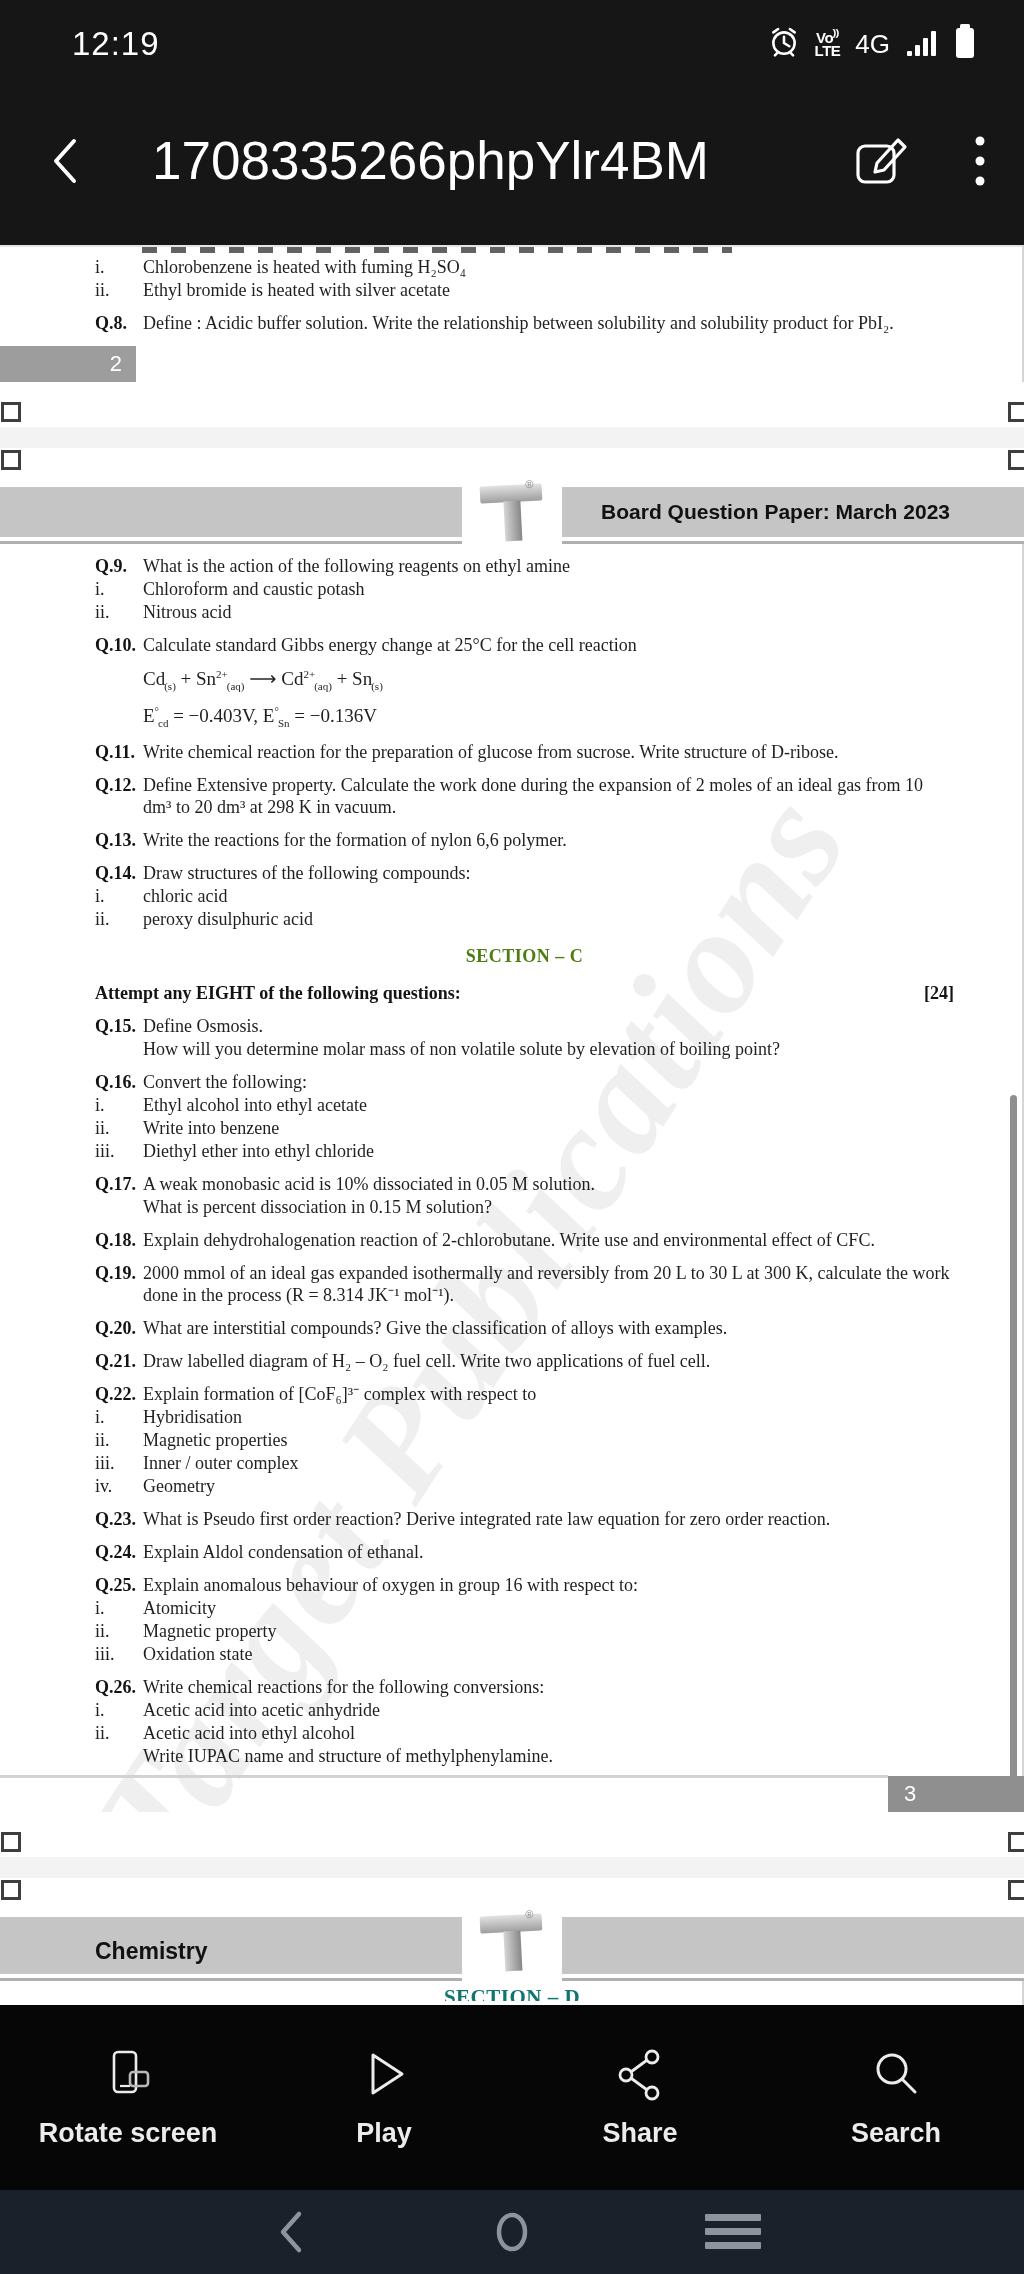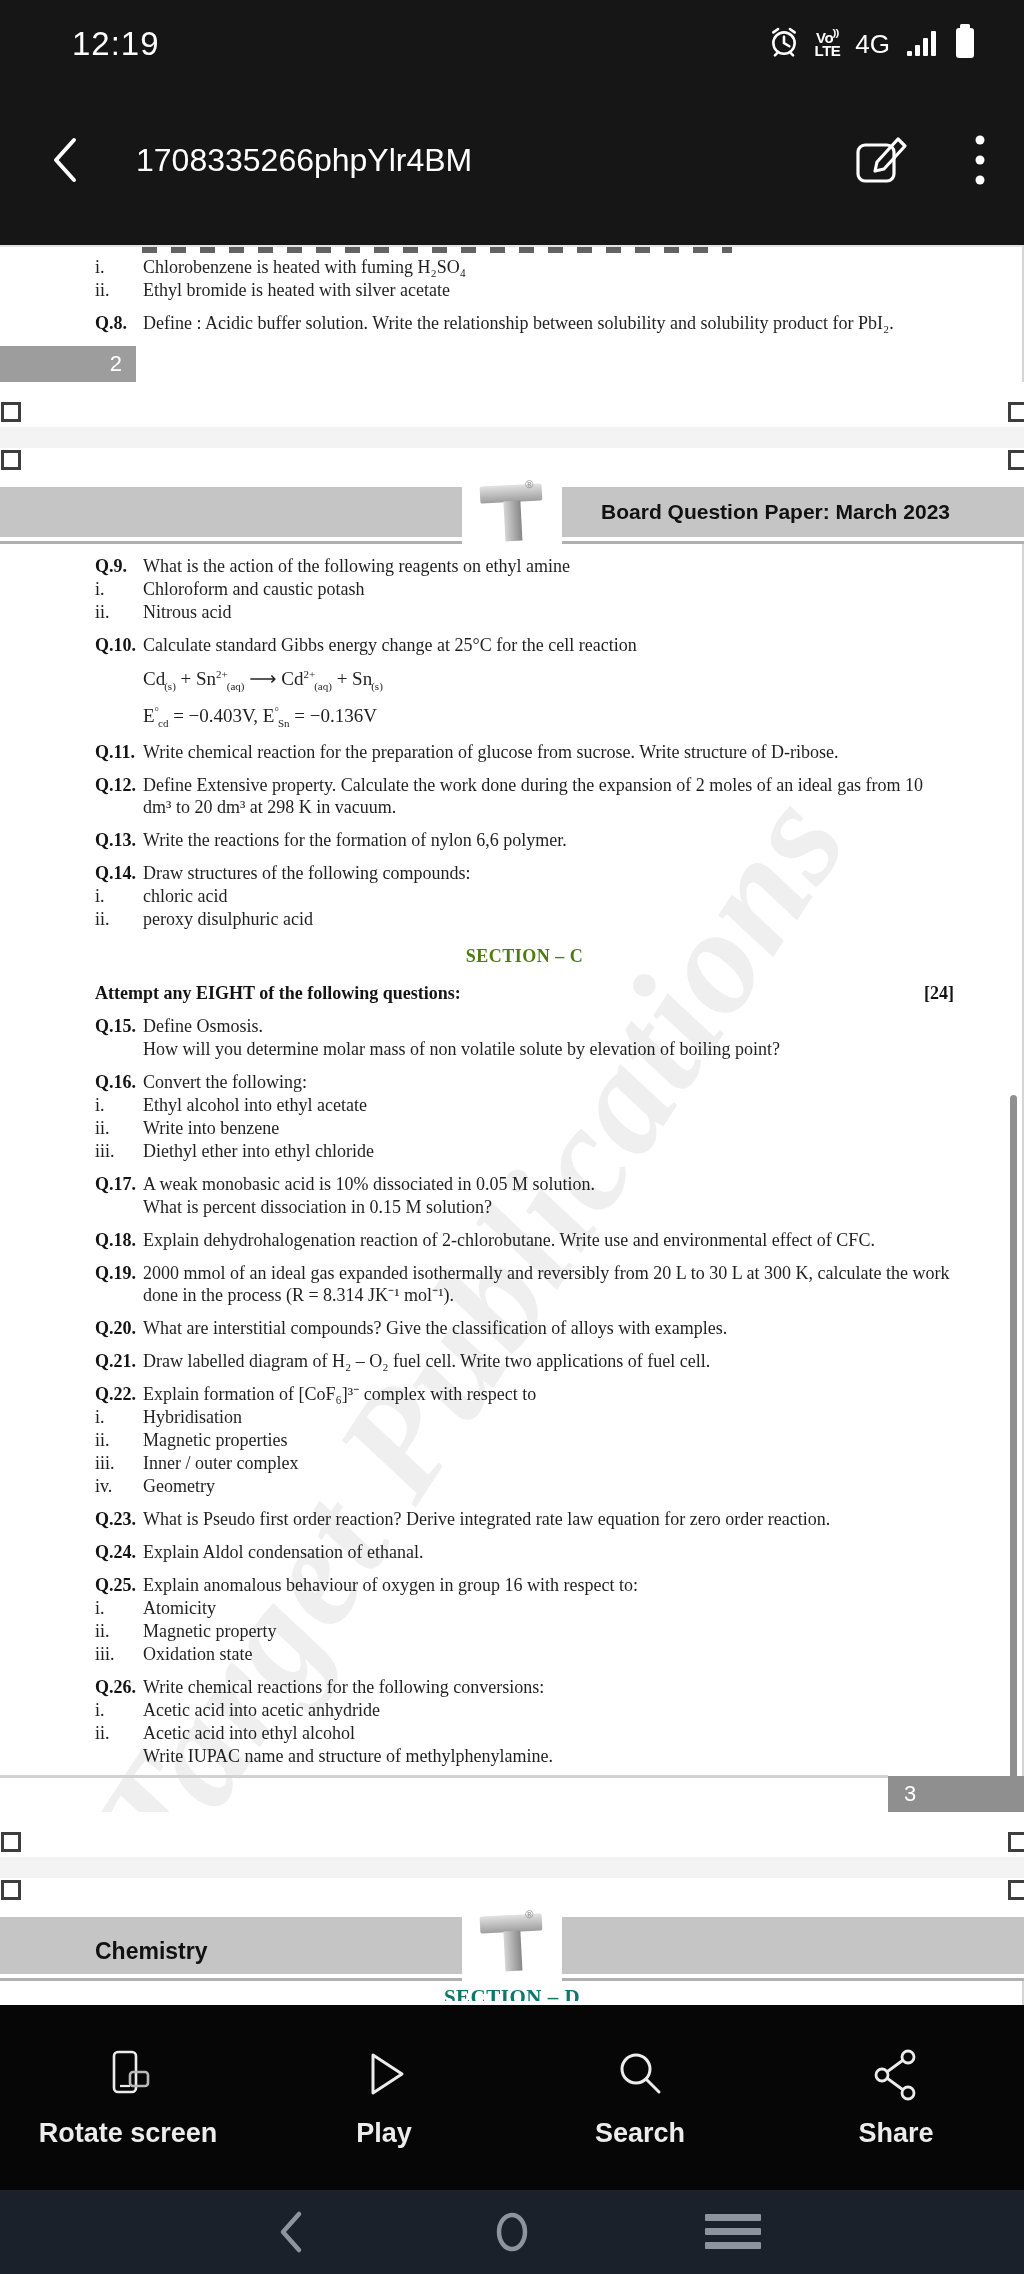--- a/index.html
+++ b/index.html
@@ -8,21 +8,21 @@
 
   
   .topblack{position:absolute;top:0;left:0;width:1024px;height:245px;background:#161616;color:#fff;}
   .status-row{display:flex;justify-content:space-between;align-items:center;padding:16px 46px 0 72px;height:56px;}
   .time{font-size:33px;letter-spacing:1px;}
   .status-icons{display:flex;align-items:center;gap:15px;}
   .volte{text-align:center;font-weight:700;font-size:15px;line-height:13px;letter-spacing:-0.5px;}
   .fourg{font-size:26px;font-weight:400;}
   .title-row{display:flex;align-items:center;padding:58px 34px 0 44px;}
   .back-btn{width:44px;height:56px;display:flex;align-items:center;}
-  .title{font-size:32px;font-weight:400;margin-left:48px;flex:1;white-space:nowrap;}
+  .title{font-size:53px;font-weight:400;margin-left:64px;flex:1;white-space:nowrap;}
   .edit-btn{width:62px;height:60px;margin-right:58px;display:flex;align-items:center;justify-content:center;}
   .menu-btn{width:20px;height:60px;display:flex;align-items:center;justify-content:center;}
 
   
   .doc{position:absolute;top:245px;left:0;width:1024px;height:1760px;background:#ffffff;overflow:hidden;
        color:#1f1f1f;font-family:"Liberation Serif",serif;box-shadow:inset -2px 0 0 #d5d5d5, inset 0 2px 0 #e3e3e3;}
   .watermark{position:absolute;left:58px;top:1562px;transform:rotate(-57deg);transform-origin:0 0;
        font-size:150px;font-weight:700;font-style:italic;letter-spacing:2px;white-space:nowrap;
        color:rgba(40,40,40,0.075);z-index:0;font-family:"Liberation Serif",serif;}
   .doc-content{position:relative;z-index:1;}
@@ -399,37 +399,37 @@
     <div class="tool">
       <span>
         <svg width="56" height="56" viewBox="0 0 56 56" fill="none" stroke="#ececec" stroke-width="3" stroke-linejoin="round">
           <path d="M17 9 L46 28 L17 47 Z"></path>
         </svg>
       </span>
       <span>Play</span>
     </div>
     <div class="tool">
       <span>
-        <svg width="56" height="56" viewBox="0 0 56 56" fill="none" stroke="#ececec" stroke-width="3" stroke-linecap="round">
-          <circle cx="24" cy="23" r="14"></circle>
-          <path d="M34.5 33.5 L47 46"></path>
-        </svg>
-      </span>
-      <span>Search</span>
-    </div>
-    <div class="tool">
-      <span>
         <svg width="56" height="56" viewBox="0 0 56 56" fill="none" stroke="#ececec" stroke-width="2.8">
           <circle cx="40" cy="11" r="6"></circle>
           <circle cx="14" cy="29" r="6"></circle>
           <circle cx="40" cy="47" r="6"></circle>
           <path d="M19.5 25.5 L34.5 14.5 M19.5 32.5 L34.5 43.5"></path>
         </svg>
       </span>
       <span>Share</span>
+    </div>
+    <div class="tool">
+      <span>
+        <svg width="56" height="56" viewBox="0 0 56 56" fill="none" stroke="#ececec" stroke-width="3" stroke-linecap="round">
+          <circle cx="24" cy="23" r="14"></circle>
+          <path d="M34.5 33.5 L47 46"></path>
+        </svg>
+      </span>
+      <span>Search</span>
     </div>
   </div>
 
   <div class="navbar">
     <span class="nav-btn">
       <svg width="36" height="48" viewBox="0 0 36 48" fill="none" stroke="#8d949e" stroke-width="4.5" stroke-linecap="round" stroke-linejoin="round">
         <path d="M26 6 L10 24 L26 42"></path>
       </svg>
     </span>
     <span class="nav-btn">

